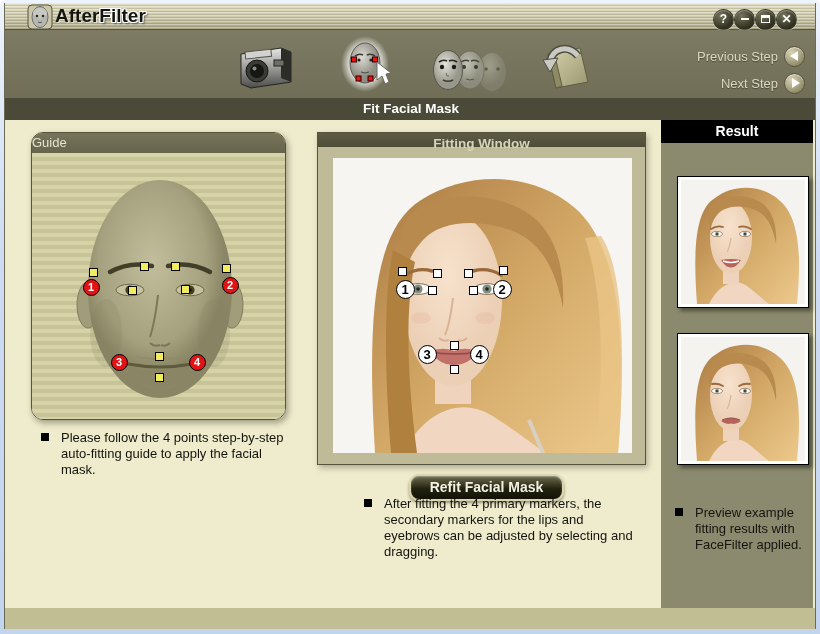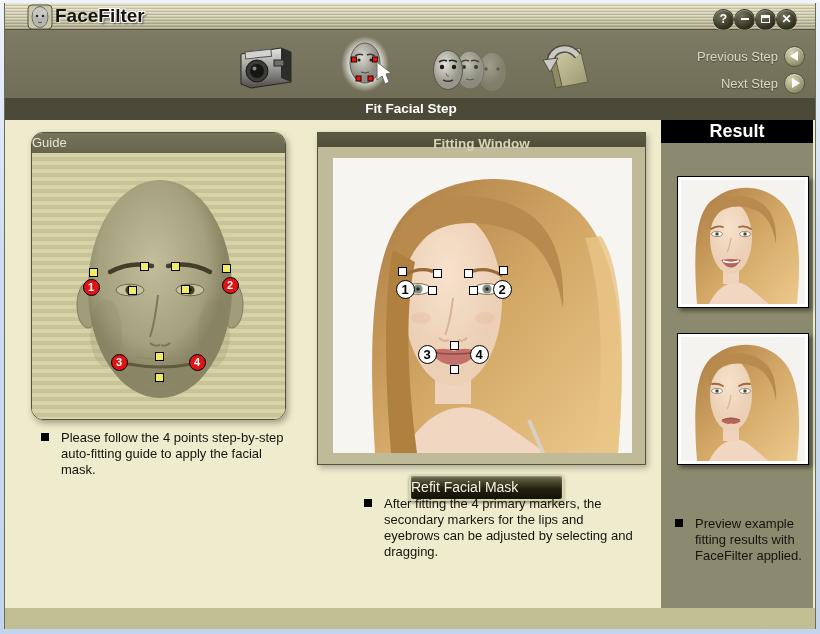--- a/index.html
+++ b/index.html
@@ -81,40 +81,41 @@
   .fitting-panel {
     position:absolute; left:312px; top:12px; width:329px; height:333px;
     background:#bfbb99; border:1px solid #55533d; box-shadow:2px 3px 6px rgba(60,58,40,.35);
   }
   .fitting-header { height:14px; background:linear-gradient(180deg,#5d5b43,#4f4d39); color:#d6d4b8; font-size:13.5px; font-weight:bold; text-align:center; line-height:22px; }
   .photo-box { position:absolute; left:15px; top:25px; width:299px; height:295px; background:#f6f5f2; overflow:hidden; }
 
   
   .refit-btn {
     position:absolute; left:404px; top:354px; width:155px; height:27px;
-    border-radius:4px; border:2px solid #d9d5ae;
+    border-radius:10px; border:2px solid #d9d5ae;
     background:linear-gradient(180deg,#6e6c4e 0%,#23220f 55%,#111108 100%);
-    color:#f2f2e4; font-size:14px; line-height:23px;
+    color:#f2f2e4; font-size:14px; text-align:center; line-height:23px;
     box-shadow:0 2px 3px rgba(60,58,40,.5), inset 0 1px 2px rgba(255,255,255,.35);
     cursor:pointer;
+    font-weight:bold;
   }
 
   
   .result-panel { position:absolute; left:656px; top:0; width:152px; height:488px; background:#8c8a6e; }
-  .result-header { height:23px; background:#000; color:#fff; font-size:18px; font-weight:bold; text-align:center; line-height:23px; }
+  .result-header { height:23px; background:#000; color:#fff; font-size:14px; font-weight:bold; text-align:center; line-height:23px; }
   .frame {
     position:absolute; left:16px; width:132px; height:132px;
     background:#fff; border:1px solid #000; padding:3px;
     box-shadow:3px 3px 4px rgba(30,30,18,.55);
   }
   .frame svg { display:block; width:124px; height:124px; }
   .frame-smile { top:56px; } .frame-sad { top:213px; }
   .result-label { position:absolute; left:0; width:152px; text-align:center; font-size:14px; font-weight:bold; color:#0a0a06;margin-top:40px; }
   .lbl-smile { top:194px; } .lbl-sad { top:351px; }
-  .note-result { left:14px; top:396px; width:132px; font-size:13px; }
+  .note-result { left:14px; top:385px; width:132px; font-size:13px; }
 
   
   .mk-sq { position:absolute; width:9px; height:9px; border:1px solid #000; }
   .mk-pt { position:absolute; border-radius:50%; border:1px solid #000; font-weight:bold; text-align:center; }
 </style>
 </head>
 <body>
 
 <div class="window">
   <div class="app">
@@ -122,21 +123,21 @@
     <div class="titlebar">
       <svg class="logo-face" width="26" height="26" viewBox="0 0 26 26">
         <rect x="1" y="1" width="24" height="24" rx="4" fill="#cbc7ab" stroke="#55533f"></rect>
         <ellipse cx="13" cy="13" rx="8" ry="10.5" fill="#b7b7b1" stroke="#70706a"></ellipse>
         <ellipse cx="13" cy="9" rx="7" ry="5" fill="#c9c9c3"></ellipse>
         <circle cx="10" cy="12" r="1.3" fill="#2a2a24"></circle>
           <circle cx="16" cy="12" r="1.3" fill="#2a2a24"></circle>
         <path d="M11,18 Q13,19.5 15,18" stroke="#55554d" fill="none"></path>
       </svg>
       <div class="title-text">
-        <span class="t1">Face</span><span class="t2">Filter</span>
+        <span class="t1">After</span><span class="t2">Filter</span>
       </div>
       <div class="winbtn b-help"><span>?</span></div>
       <div class="winbtn b-min"><span class="min-glyph"></span></div>
       <div class="winbtn b-max"><span class="max-glyph"></span></div>
       <div class="winbtn b-close"><span>✕</span></div>
     </div>
 
     <div class="toolbar">
 
       <svg class="step-icon" style="left:232px;top:14px;" width="58" height="46" viewBox="0 0 58 46">
@@ -230,21 +231,21 @@
           </span>
       </div>
       <div class="nav-row" style="top:42px;">
         <span class="nav-label">Next Step</span>
         <span class="nav-circle">
             <span class="tri-right"></span>
           </span>
       </div>
     </div>
 
-    <div class="stepbar">Fit Facial Step</div>
+    <div class="stepbar">Fit Facial Mask</div>
 
     <div class="content">
 
       <div class="guide-panel">
         <div class="guide-header">Guide</div>
         <div class="guide-body" id="guide-body">
           <svg width="255" height="268" viewBox="0 0 255 268">
             <defs>
               <radialGradient id="gf" cx=".45" cy=".38">
                   <stop offset="0" stop-color="#c2be9b"></stop>

